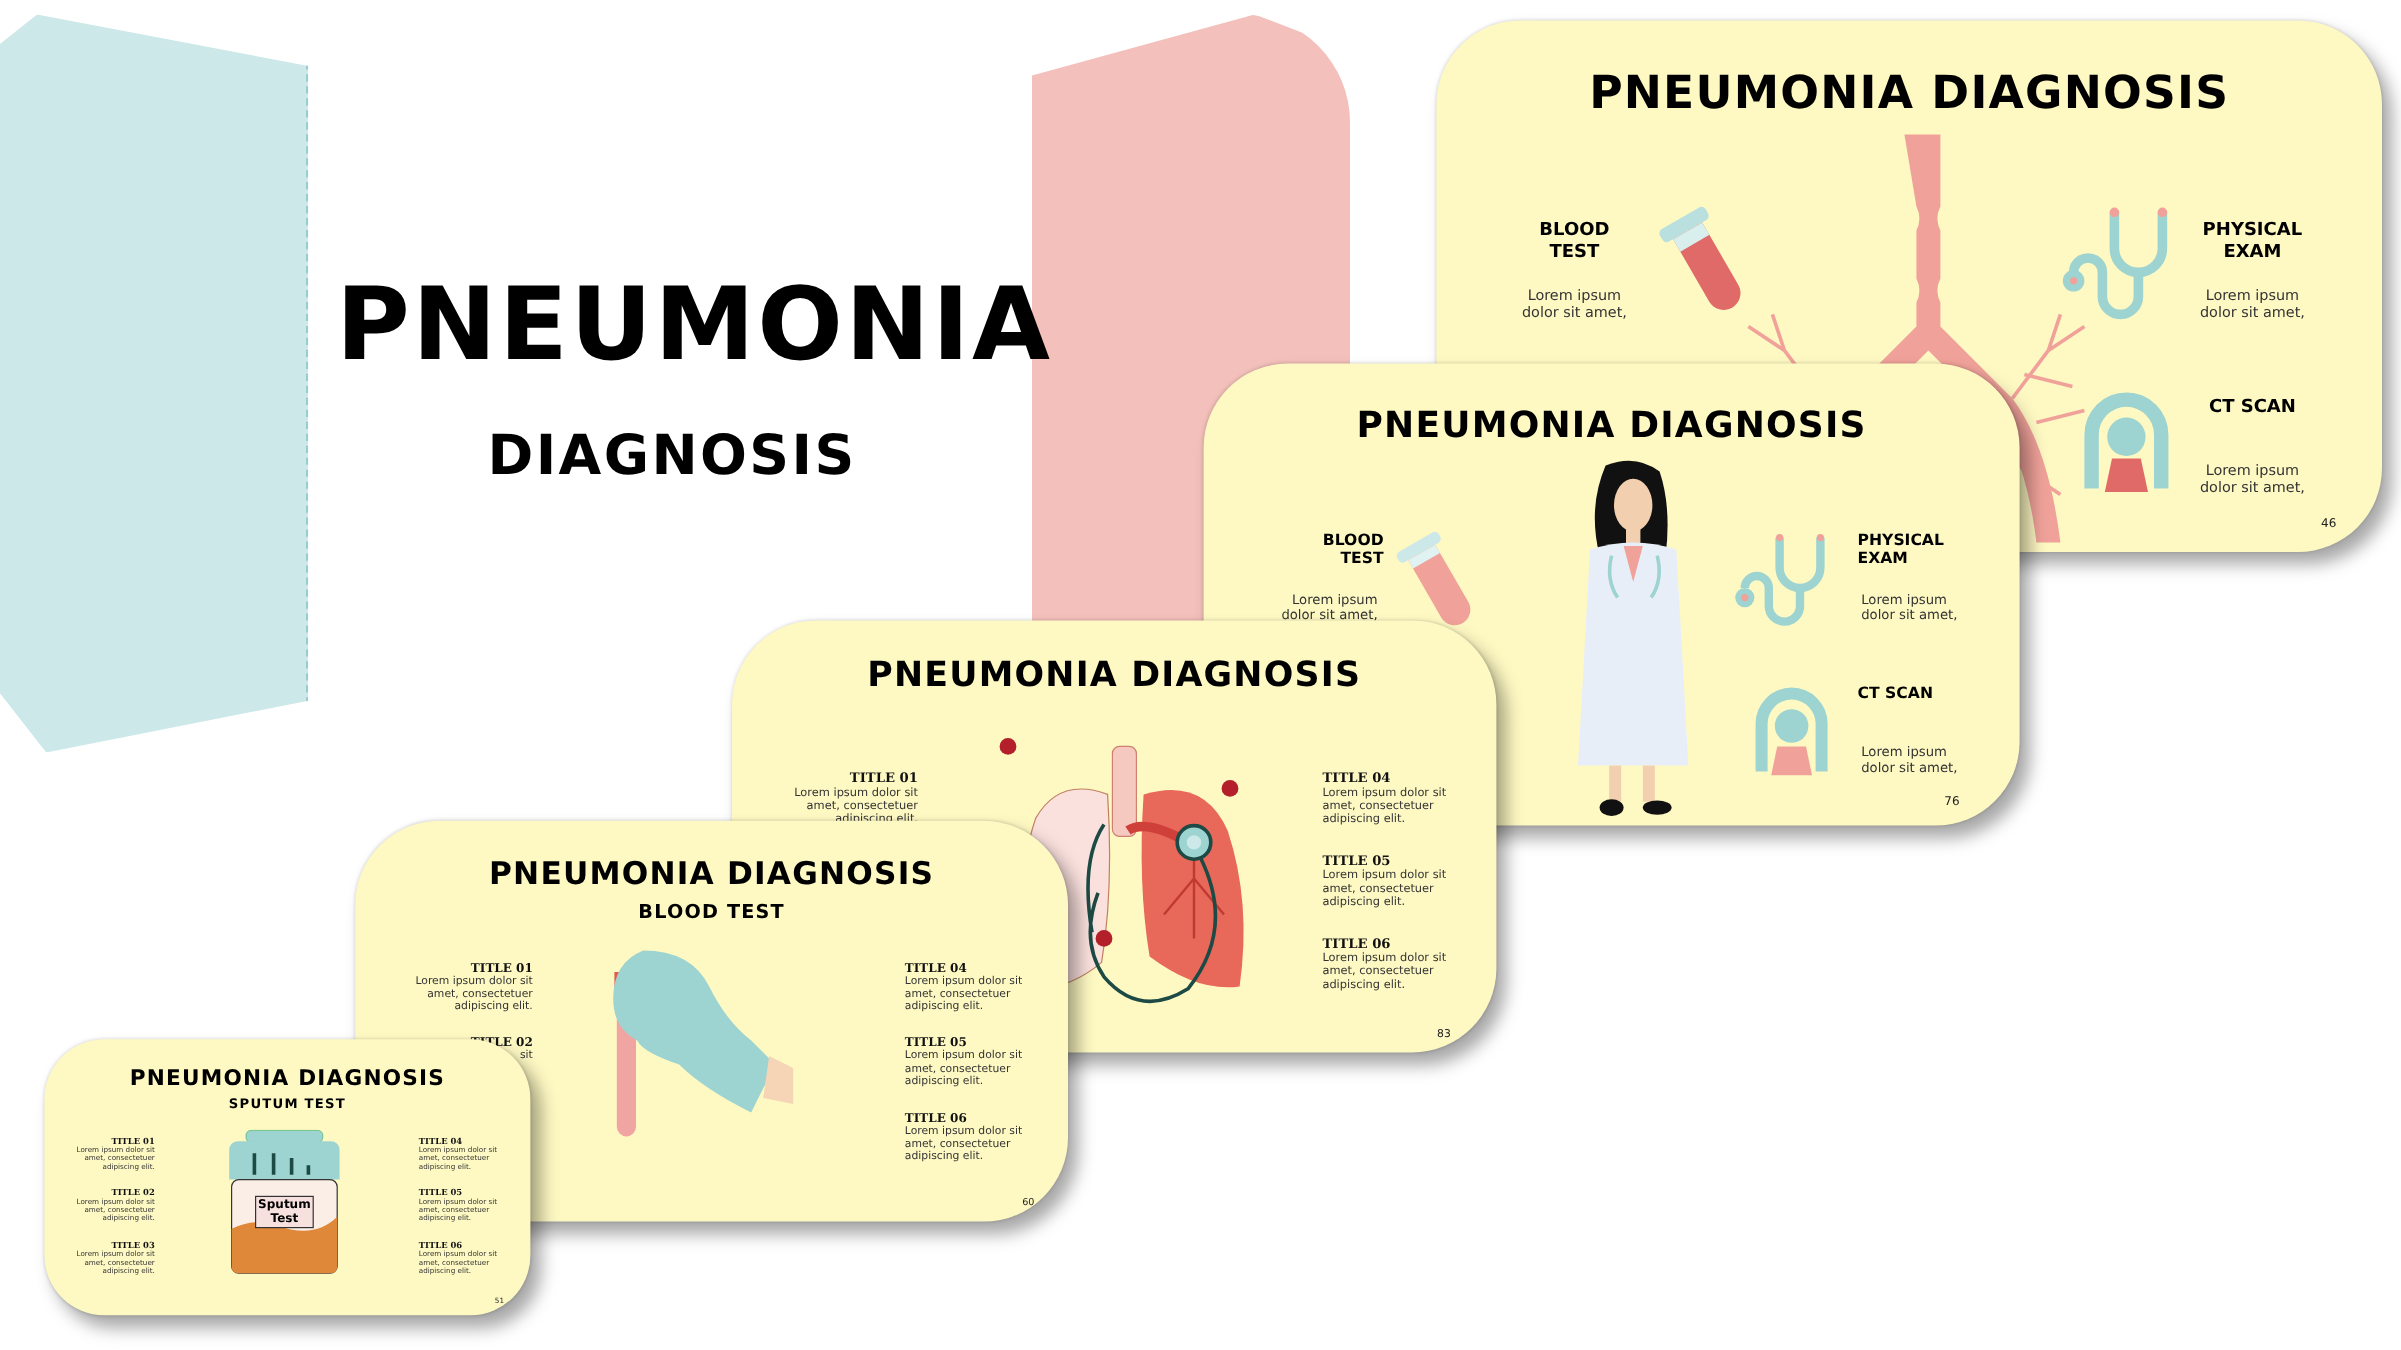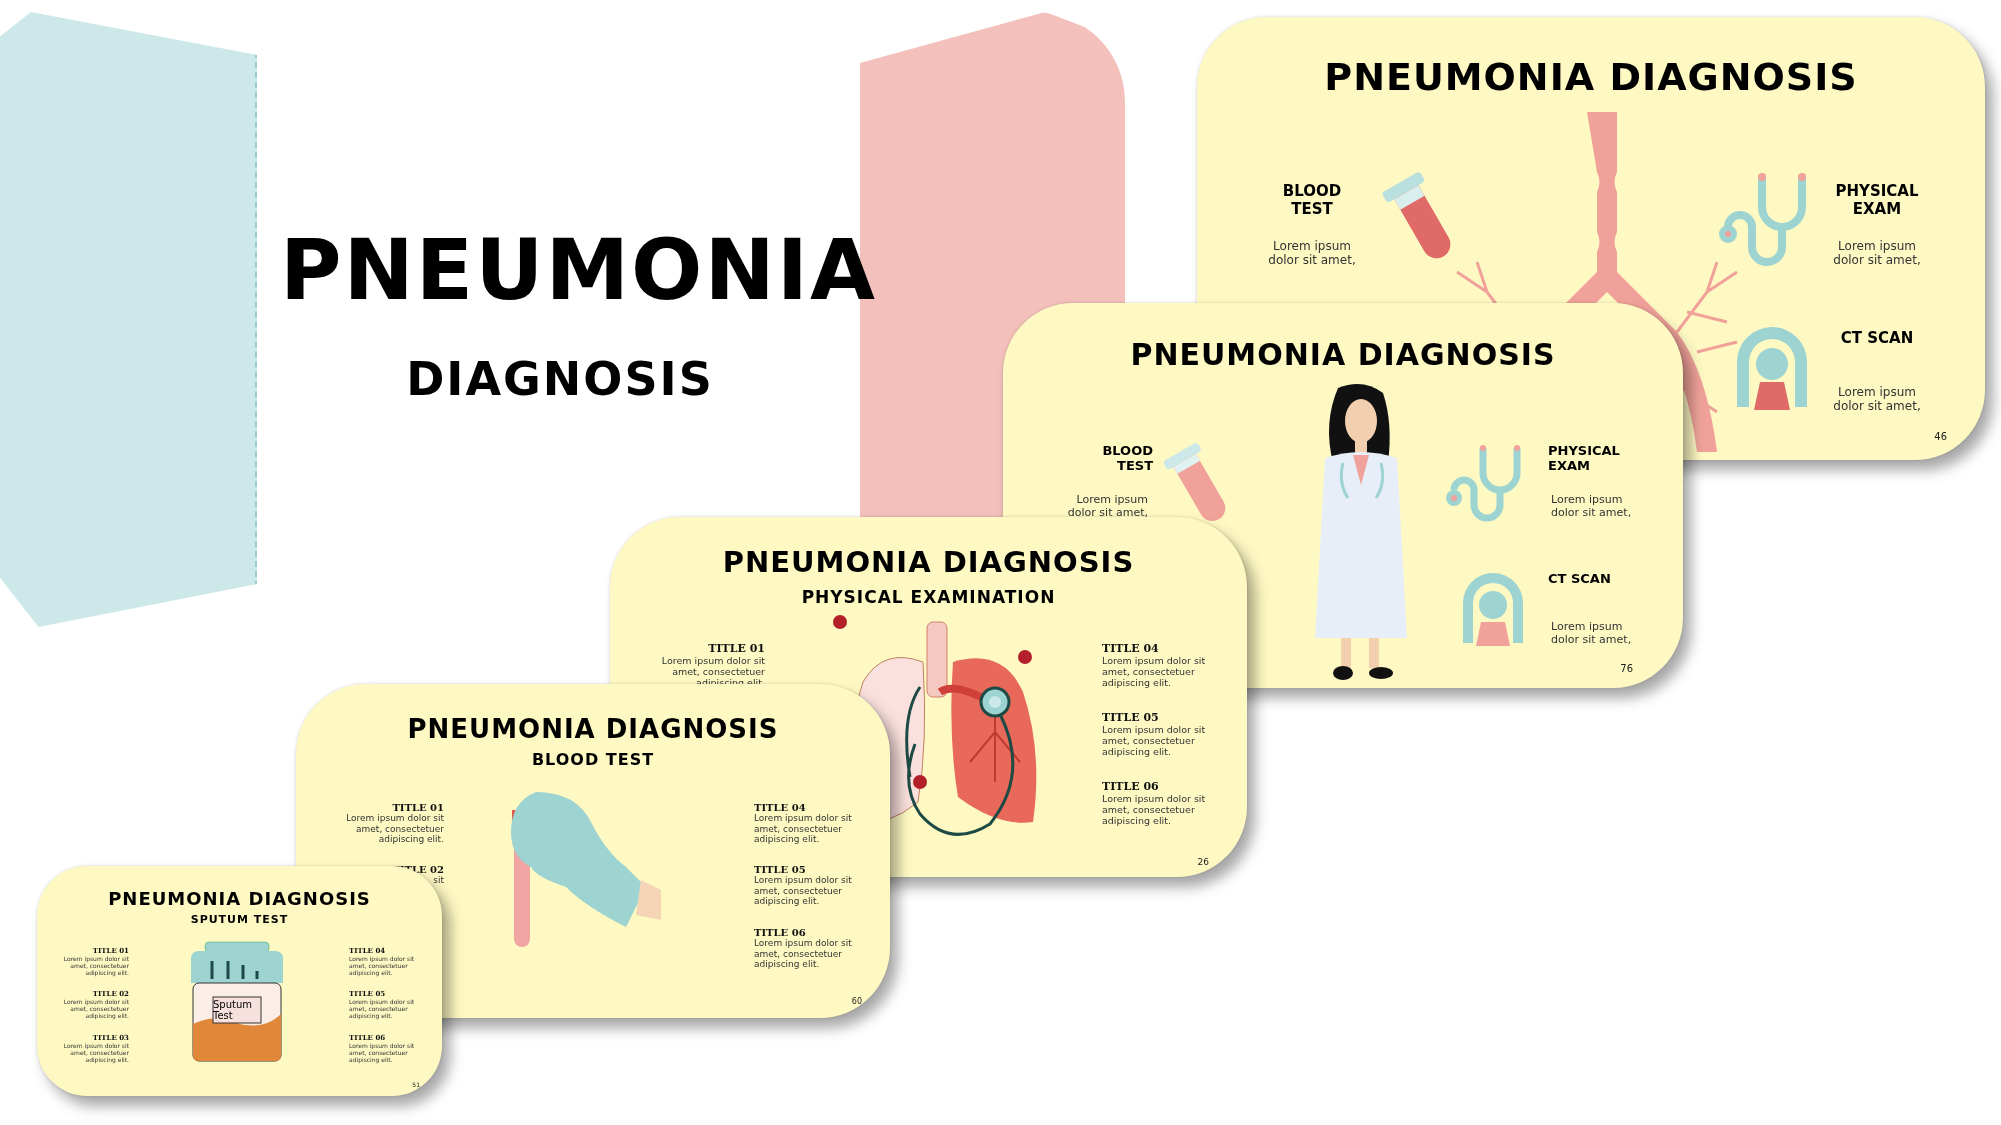--- a/index.html
+++ b/index.html
@@ -129,21 +129,20 @@
   </svg>
   <div class="lbl" style="left:545px; top:267px; width:110px; font-size:13px;">CT SCAN</div>
   <div class="desc" style="left:548px; top:317px; width:115px; font-size:11px; line-height:13px; white-space:pre-line;">Lorem ipsum
 dolor sit amet,</div>
 
   <div class="num" style="right:50px; bottom:14px;">76</div>
 </div>
 
 <div class="slide" style="left:610px; top:517px; width:637px; height:360px;">
   <div class="title" style="top:28px; font-size:29px;">PNEUMONIA DIAGNOSIS</div>
-  <div class="subtitle" style="top:70px; font-size:17px;">PHYSICAL EXAMINATION</div>
 
   <svg style="left:235px; top:105px;" width="220" height="220">
     <rect x="82" y="0" width="20" height="75" rx="6" fill="#f6c9c0" stroke="#d08070" stroke-width="1"></rect>
     <path d="M78 40 q-40 -15 -60 20 q-20 60 -5 140 q30 5 60 -20 q10 -60 5 -140z" fill="#fbe1de" stroke="#c08060" stroke-width="1"></path>
     <path d="M108 40 q50 -15 70 30 q20 60 10 130 q-35 5 -75 -25 q-10 -60 -5 -135z" fill="#e8685a"></path>
     <path d="M150 70 v90 M150 110 l-25 30 M150 110 l25 30" stroke="#c03a32" stroke-width="2" fill="none"></path>
     <path d="M95 70 q15 -10 50 10" stroke="#d0403a" stroke-width="8" fill="none"></path>
     <circle cx="150" cy="80" r="14" fill="#9dd3d0" stroke="#1d4a44" stroke-width="3"></circle>
     <circle cx="150" cy="80" r="6" fill="#cde8e8"></circle>
     <path d="M155 92 q30 60 -10 110 q-40 25 -70 -10 q-20 -30 -5 -70 M75 65 q-20 30 -10 90" stroke="#1d4a44" stroke-width="3" fill="none"></path>
@@ -172,21 +171,21 @@
 amet, consectetuer
 adipiscing  elit.</div>
   </div>
   <div class="item" style="left:492px; top:263px; width:120px;">
     <div class="t" style="font-size:11px;">TITLE 06</div>
     <div class="d" style="font-size:9.5px; line-height:11px; white-space:pre-line;">Lorem ipsum dolor sit
 amet, consectetuer
 adipiscing  elit.</div>
   </div>
 
-  <div class="num" style="right:38px; bottom:10px; font-size:9px;">26</div>
+  <div class="num" style="right:38px; bottom:10px; font-size:9px;">83</div>
 </div>
 
 <div class="slide" style="left:296px; top:684px; width:594px; height:334px;">
   <div class="title" style="top:30px; font-size:26px;">PNEUMONIA DIAGNOSIS</div>
   <div class="subtitle" style="top:66px; font-size:16px;">BLOOD TEST</div>
 
   <svg style="left:210px; top:108px;" width="150" height="170">
     <rect x="8" y="20" width="16" height="135" rx="8" fill="#f0a5a2"></rect>
     <rect x="8" y="45" width="16" height="12" fill="#fbe3e0"></rect>
     <rect x="6" y="18" width="20" height="28" fill="#e25a4e"></rect>
@@ -236,21 +235,21 @@
     <rect x="8" y="44" width="88" height="78" rx="6" fill="#fbeee6" stroke="#333" stroke-width="1"></rect>
     <path d="M8 85 q20 -10 40 -2 q30 10 48 -8 v41 q0 6 -6 6 h-76 q-6 0 -6 -6 z" fill="#e0883a"></path>
     <g stroke="#1d4a44" stroke-width="3">
         <line x1="27" y1="22" x2="27" y2="40"></line>
         <line x1="43" y1="22" x2="43" y2="40"></line>
         <line x1="58" y1="26" x2="58" y2="40"></line>
         <line x1="72" y1="32" x2="72" y2="40"></line>
       </g>
     <rect x="28" y="58" width="48" height="26" fill="#f7e1de" stroke="#333" stroke-width="1"></rect>
   </svg>
-  <div style="position:absolute; left:176px; top:133px; width:48px; font-weight:normal; font-size:10px; line-height:11px; white-space:pre-line;">Sputum
+  <div style="position:absolute; left:176px; top:133px; width:48px; text-align:center; font-weight:bold; font-size:10px; line-height:11px; white-space:pre-line;">Sputum
 Test</div>
 
   <div class="item r" style="left:10px; top:80px; width:82px;">
     <div class="t" style="font-size:7px;">TITLE 01</div>
     <div class="d" style="font-size:6px; line-height:7px; white-space:pre-line;">Lorem ipsum dolor sit
 amet, consectetuer
 adipiscing  elit.</div>
   </div>
   <div class="item r" style="left:10px; top:123px; width:82px;">
     <div class="t" style="font-size:7px;">TITLE 02</div>

